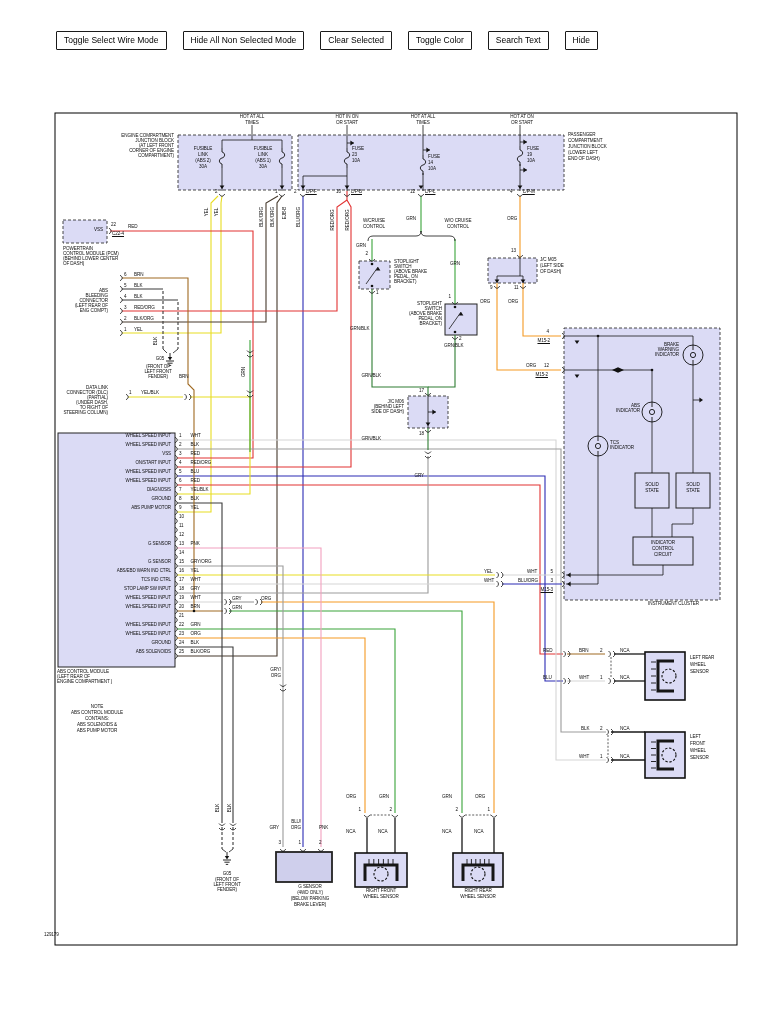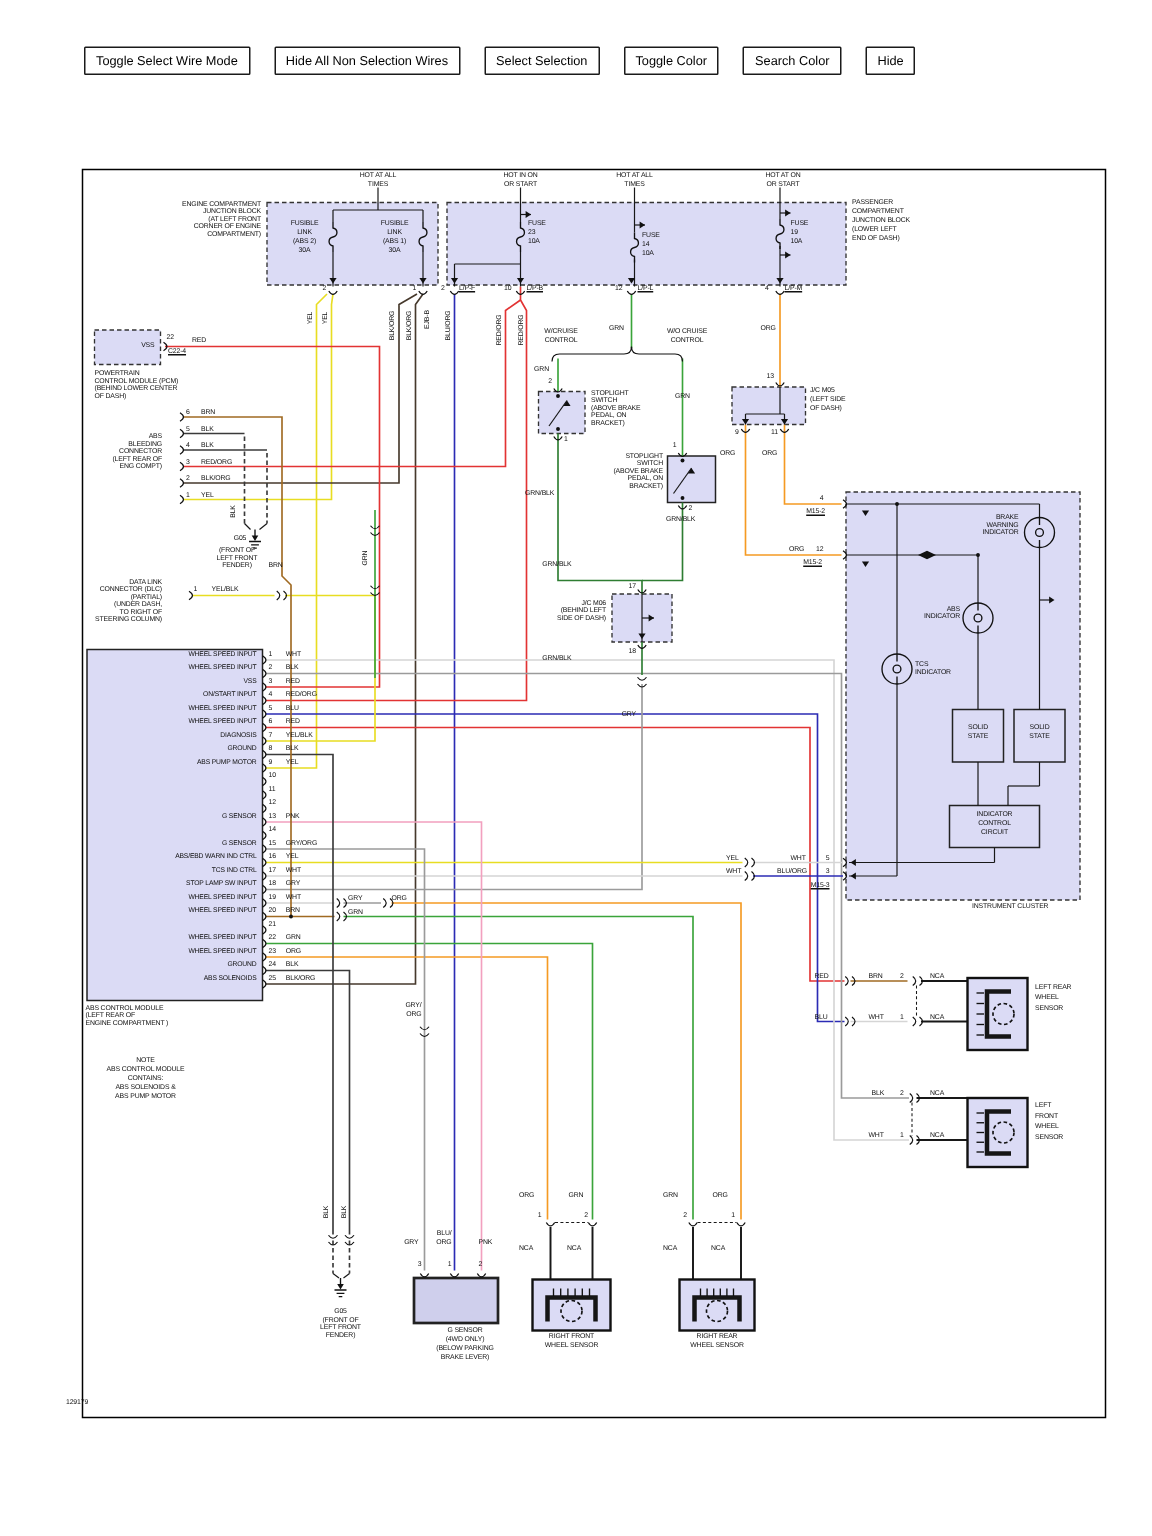--- a/index.html
+++ b/index.html
@@ -17,24 +17,24 @@
   .lb.r{transform:translateX(-100%);}
   .lb.v{transform:translate(-50%,-50%) rotate(-90deg);}
   .lb.u{text-decoration:underline;}
 </style>
 </head>
 <body>
 
 <div id="app">
   <div id="toolbar">
     <button>Toggle Select Wire Mode</button>
-    <button>Hide All Non Selection Wires</button>
-    <button>Select Selection</button>
+    <button>Hide All Non Selected Mode</button>
+    <button>Clear Selected</button>
     <button>Toggle Color</button>
-    <button>Search Color</button>
+    <button>Search Text</button>
     <button>Hide</button>
   </div>
   <div id="canvas">
     <svg id="wires" width="768" height="1024">
         <rect x="55" y="113" width="682" height="832" fill="none" stroke="#000" stroke-width="1"></rect>
         <rect x="178" y="135" width="114" height="55" fill="#dbdbf5" stroke="#333" stroke-width="0.9" stroke-dasharray="3,2"></rect>
         <rect x="298" y="135" width="266" height="55" fill="#dbdbf5" stroke="#333" stroke-width="0.9" stroke-dasharray="3,2"></rect>
         <rect x="63" y="220" width="44" height="23" fill="#dbdbf5" stroke="#333" stroke-width="0.9" stroke-dasharray="3,2"></rect>
         <rect x="359" y="261" width="31" height="28" fill="#dbdbf5" stroke="#333" stroke-width="0.9" stroke-dasharray="3,2"></rect>
         <rect x="445" y="304" width="32" height="31" fill="#dbdbf5" stroke="#222" stroke-width="1"></rect>

